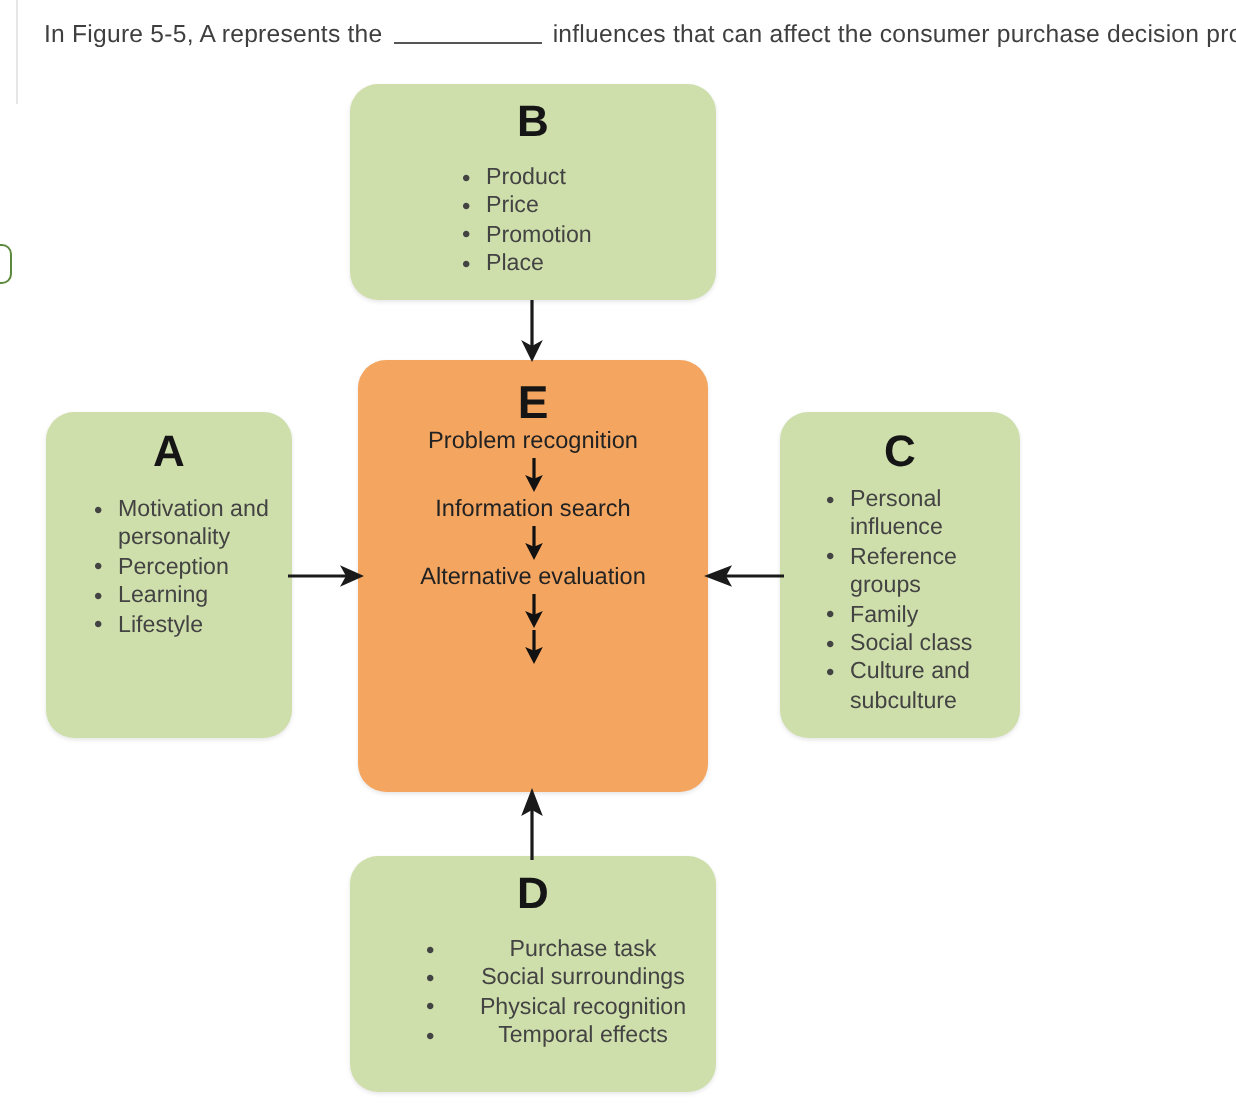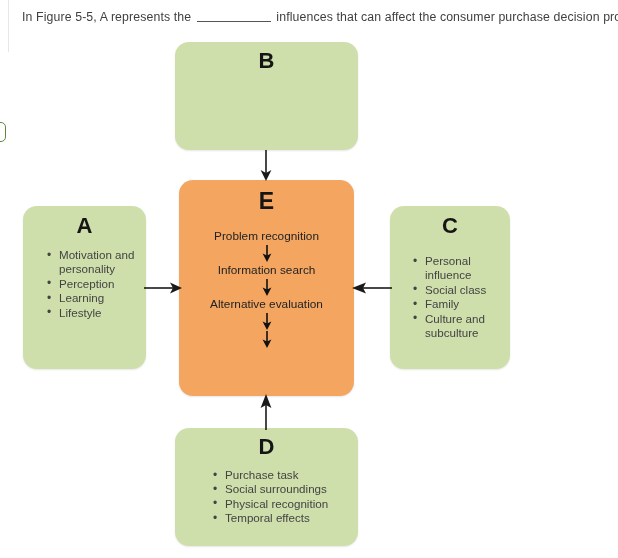--- a/index.html
+++ b/index.html
@@ -104,29 +104,29 @@
 
   #node-a { left: 23px; top: 206px; width: 123px; height: 163px; }
   #node-a .node-letter { margin-top: 9px; }
   #node-a ul { margin: 11px 0 16px 23px; }
 
   #node-e { left: 179px; top: 180px; width: 175px; height: 216px; }
   #node-e .node-letter { margin-top: 10px; font-size: 23px; }
 
   #node-c { left: 390px; top: 206px; width: 120px; height: 163px; }
   #node-c .node-letter { margin-top: 9px; }
-  #node-c ul { margin: 17px 0 0 22px; }
+  #node-c ul { margin: 6px 0 0 22px; }
 
   #node-d { left: 175px; top: 428px; width: 183px; height: 118px; }
   #node-d .node-letter { margin-top: 8px; }
-  #node-d ul { margin: 10px 0 0 37px; }
+  #node-d ul { margin: 10px 0 0 37px; text-align: center; }
 
   
   .flow {
-    margin-top: 16px;
+    margin-top: 0;
     text-align: center;
   }
   .flow-step {
     font-size: 11.8px;
     line-height: 15px;
     color: #222222;
     white-space: nowrap;
   }
   .flow-arrow {
     display: block;
@@ -152,20 +152,26 @@
   <div class="edge-chip"></div>
 
   <div class="question">
     <span>In Figure 5-5, A represents the</span>
     <span class="blank"></span>
     <span>influences that can affect the consumer purchase decision process.</span>
   </div>
 
   <div class="node green" id="node-b">
     <div class="node-letter">B</div>
+    <ul>
+      <li>Product</li>
+      <li>Price</li>
+      <li>Promotion</li>
+      <li>Place</li>
+    </ul>
   </div>
 
   <div class="node green" id="node-a">
     <div class="node-letter">A</div>
     <ul>
       <li>Motivation and personality</li>
       <li>Perception</li>
       <li>Learning</li>
       <li>Lifestyle</li>
     </ul>
@@ -193,22 +199,23 @@
         <line x1="7" y1="0" x2="7" y2="12" stroke="#111" stroke-width="1.6"></line>
         <polygon points="7,17 2.6,8.5 7,10.4 11.4,8.5" fill="#111"></polygon>
       </svg>
     </div>
   </div>
 
   <div class="node green" id="node-c">
     <div class="node-letter">C</div>
     <ul>
       <li>Personal influence</li>
+      <li>Reference groups</li>
+      <li>Family</li>
       <li>Social class</li>
-      <li>Family</li>
       <li>Culture and subculture</li>
     </ul>
   </div>
 
   <div class="node green" id="node-d">
     <div class="node-letter">D</div>
     <ul>
       <li>Purchase task</li>
       <li>Social surroundings</li>
       <li>Physical recognition</li>

